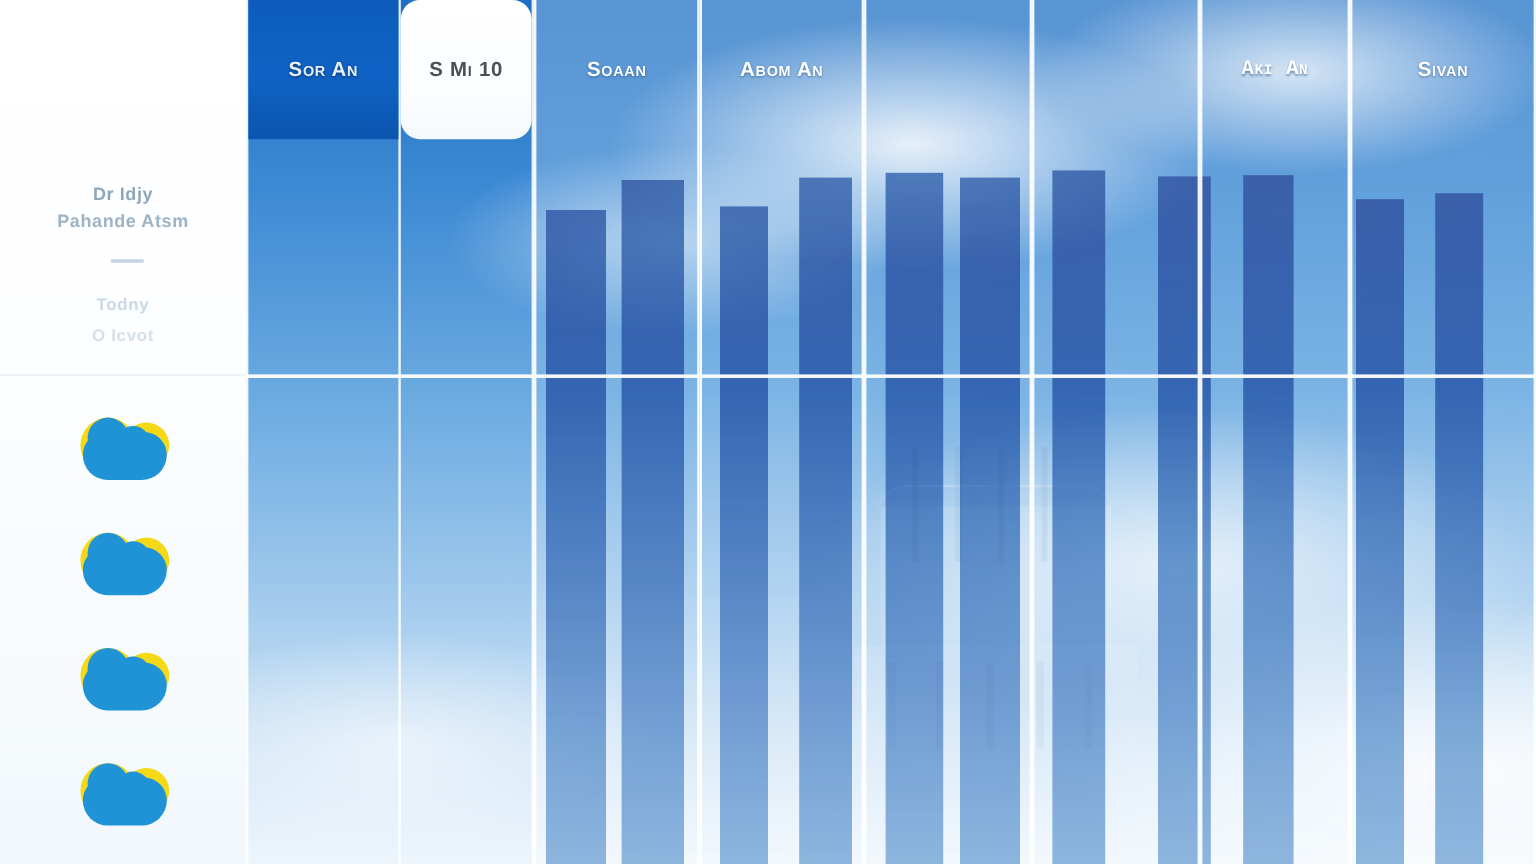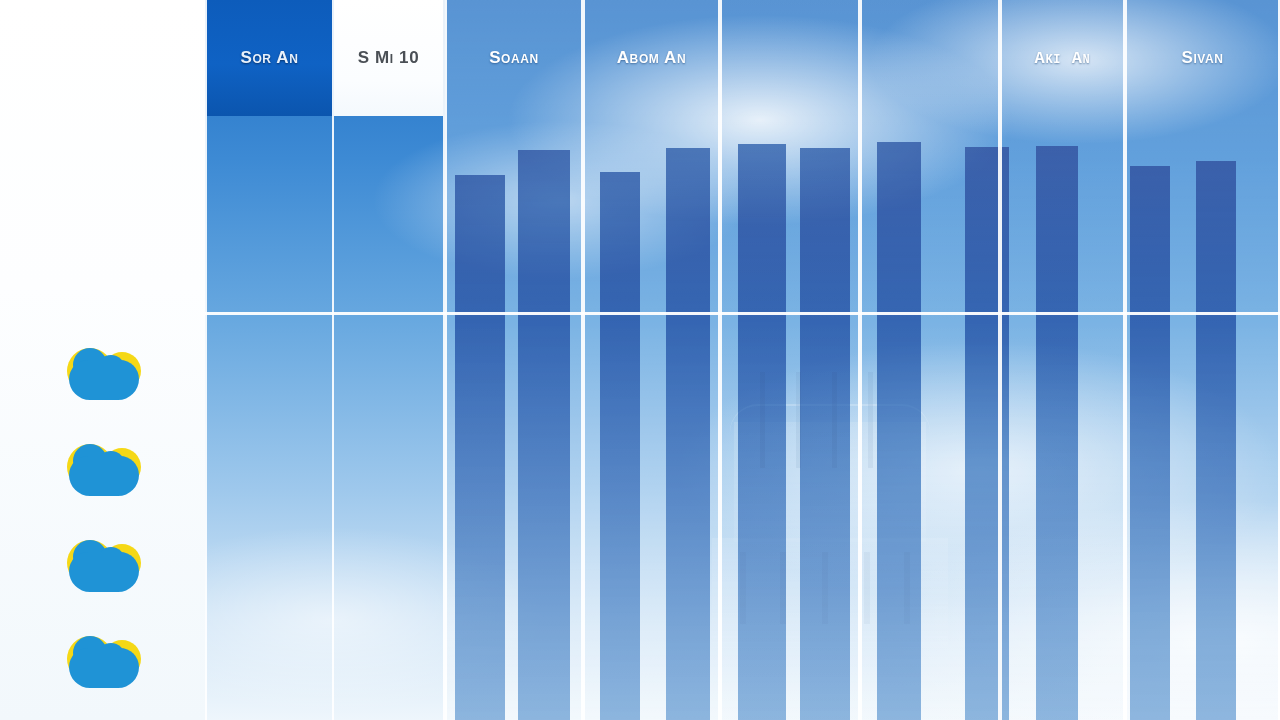--- a/index.html
+++ b/index.html
@@ -73,21 +73,21 @@
     font-variant:small-caps;text-transform:capitalize;
     color:#ffffff;text-shadow:0 1px 2px rgba(20,60,110,.55);
     box-sizing:border-box;
   }
   .hcell.sel{
     background:linear-gradient(180deg,#0d5cbb 0%,#0f62c4 55%,#0b55ae 100%);
     color:#e8f1fb;text-shadow:0 1px 2px rgba(0,30,70,.7);
   }
   .hcell.plain{
     background:linear-gradient(180deg,#ffffff 0%,#fbfdff 70%,#f4f9fd 100%);
-    color:#4a4f55;text-shadow:none;
+    color:#4a4f55;text-shadow:none;border-radius:16px;
   }
 
   
   .sidebar{
     position:absolute;left:0;top:0;width:205px;height:720px;
     background:linear-gradient(180deg,#ffffff 0%,#fdfeff 40%,#f2f8fc 100%);
   }
   .side-head{
     position:absolute;left:0;top:0;width:205px;height:313px;
     border-bottom:1px solid #e4edf4;box-sizing:border-box;
@@ -207,20 +207,31 @@
       </div>
     <div class="hcell" style="left:1000px;width:125px;font-family:Liberation Mono, monospace;">
         <span>Aki An</span>
       </div>
     <div class="hcell" style="left:1125px;width:155px;">
         <span>Sivan</span>
       </div>
   </div>
 
   <div class="sidebar">
+    <div class="side-head">
+      <div class="side-title">
+        <span>Dr Idjy</span>
+        <span class="l2">Pahande Atsm</span>
+      </div>
+      <div class="side-rule"></div>
+      <div class="side-sub">
+        <span>Todny</span>
+        <span class="s2">O Icvot</span>
+      </div>
+    </div>
     <div class="icon-col" id="iconcol">
         <div class="icon-row" style="top: 16px;">
           <div class="wicon">
             <div class="sun"></div>
             <div class="sun2"></div>
             <div class="puff1"></div>
             <div class="puff2"></div>
             <div class="cloud"></div>
           </div>
         </div>

